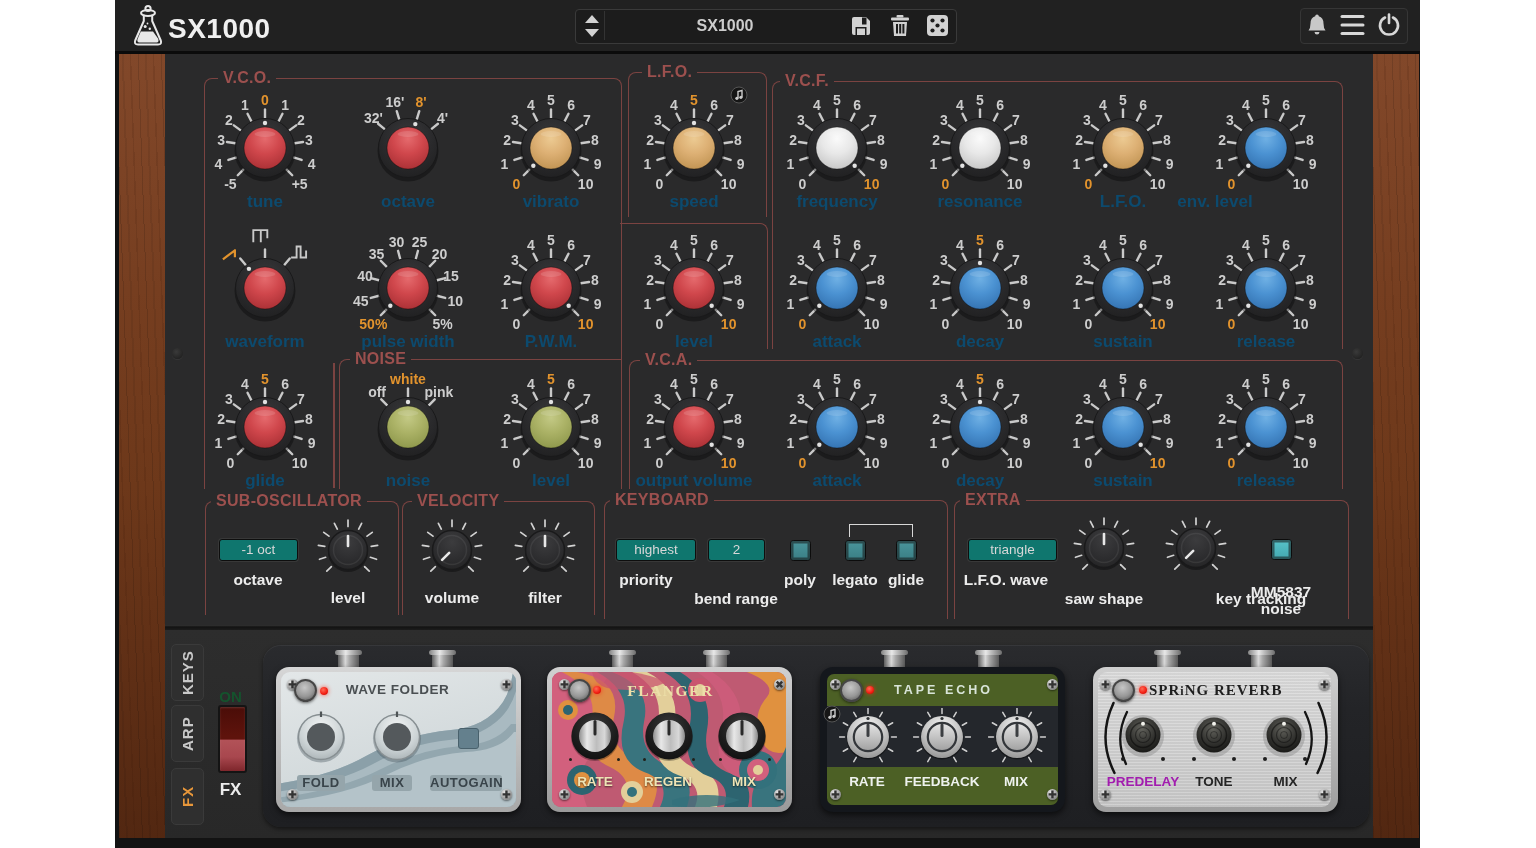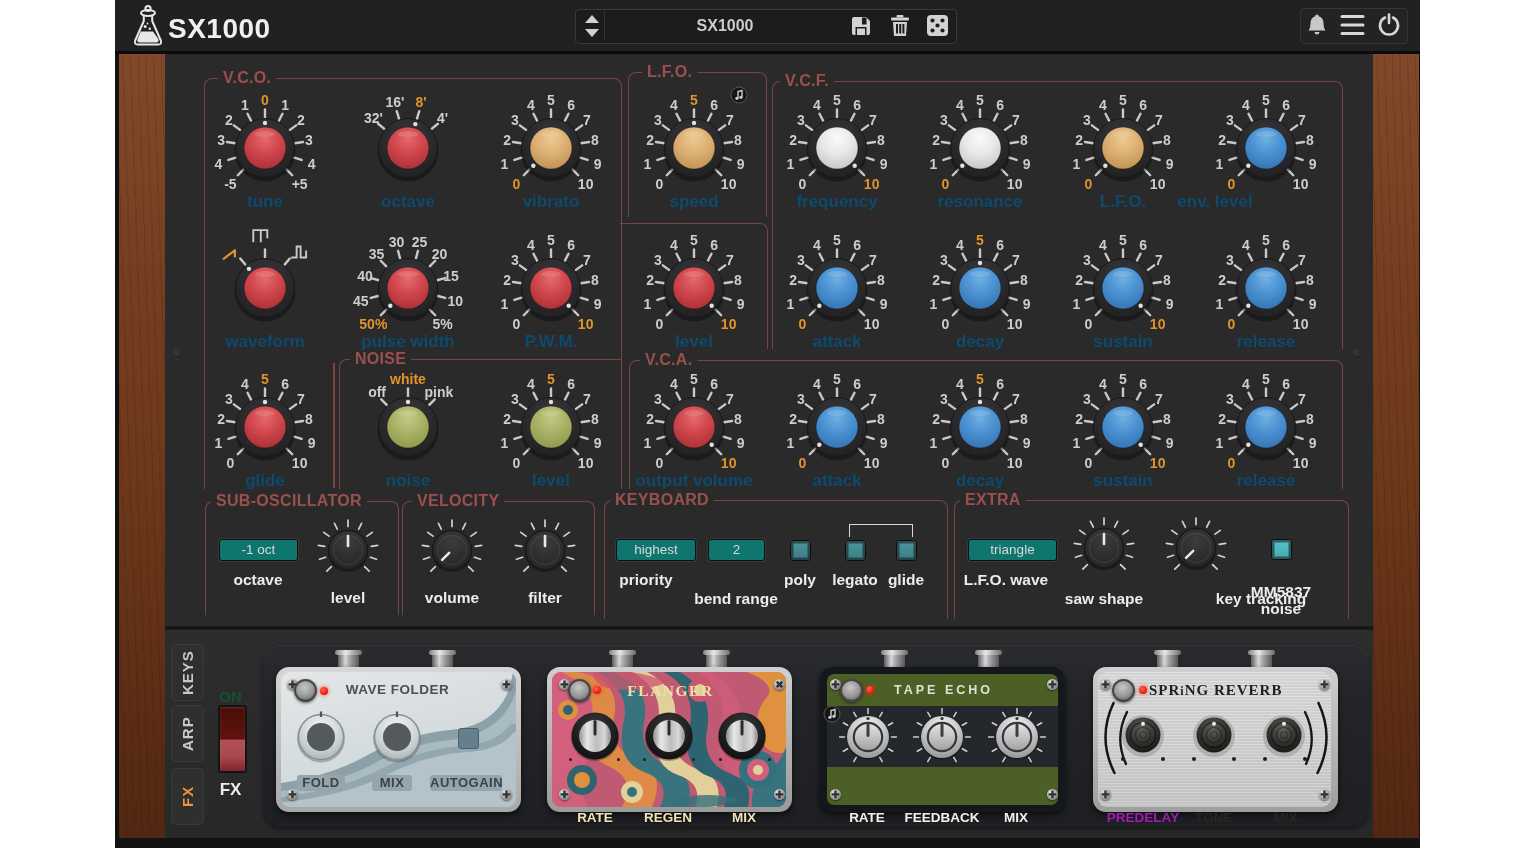--- a/index.html
+++ b/index.html
@@ -46,21 +46,21 @@
   .screw{position:absolute;width:11px;height:11px;border-radius:50%;
      background:radial-gradient(circle at 35% 30%,#e8e8e8,#9a9a9a 60%,#6f6f6f);
      box-shadow:0 1px 2px rgba(0,0,0,0.5);color:#333;font-size:10px;font-weight:bold;
      display:flex;align-items:center;justify-content:center;line-height:0;}
   .foot{position:absolute;width:19px;height:19px;border-radius:50%;
      background:radial-gradient(circle at 45% 35%,#c6c6c6,#979797 55%,#5e5e5e 90%);
      border:2.5px solid #454545;box-shadow:0 1px 3px rgba(0,0,0,0.55);}
   .led{position:absolute;width:8px;height:8px;border-radius:50%;
      background:radial-gradient(circle at 40% 35%,#ff6a55,#f21b10 60%,#b00500);
      box-shadow:0 0 4px rgba(255,40,20,0.8);}
-  .plabel{position:absolute;font-weight:bold;font-size:15px;text-align:center;width:110px;margin-top:36px;}
+  .plabel{position:absolute;font-weight:bold;font-size:15px;text-align:center;width:110px;}
 </style>
 </head>
 <body>
 <div id="win">
   <div id="topbar"></div>
   <div id="woodL" class="wood"></div>
   <div id="woodR" class="wood"></div>
   <div id="panel"></div>
   <div id="seam"></div>
   <div id="fxsec"></div>

